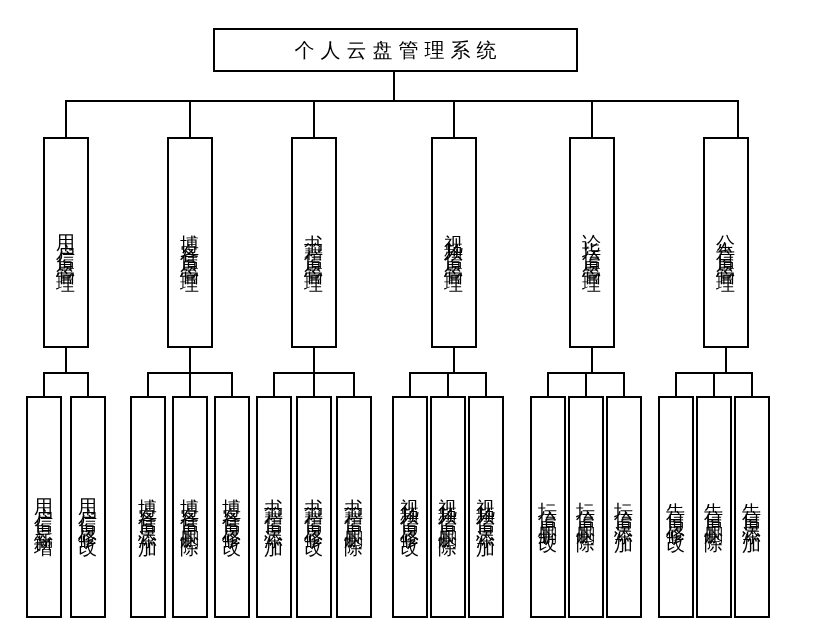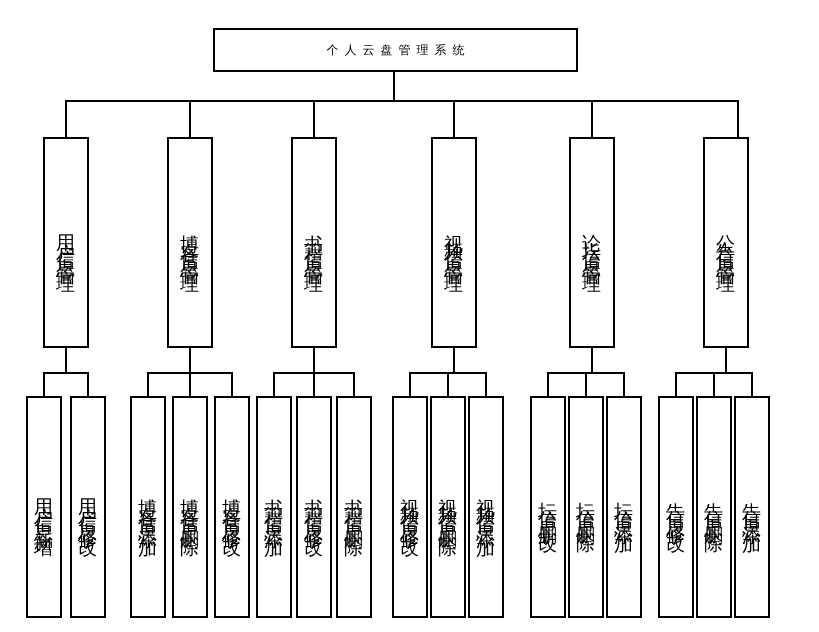--- a/index.html
+++ b/index.html
@@ -19,21 +19,21 @@
   .node {
     position: absolute;
     box-sizing: border-box;
     border: 2px solid #000000;
     background: #ffffff;
     display: flex;
     align-items: center;
     justify-content: center;
   }
   .root-node {
-    font-size: 12px;
+    font-size: 20px;
     letter-spacing: 6px;
     text-indent: 6px;
     white-space: nowrap;
     font-family: Liberation Serif, serif;
   }
   .vtext {
     writing-mode: vertical-rl;
     text-orientation: upright;
     font-size: 19px;
     letter-spacing: 8px;

